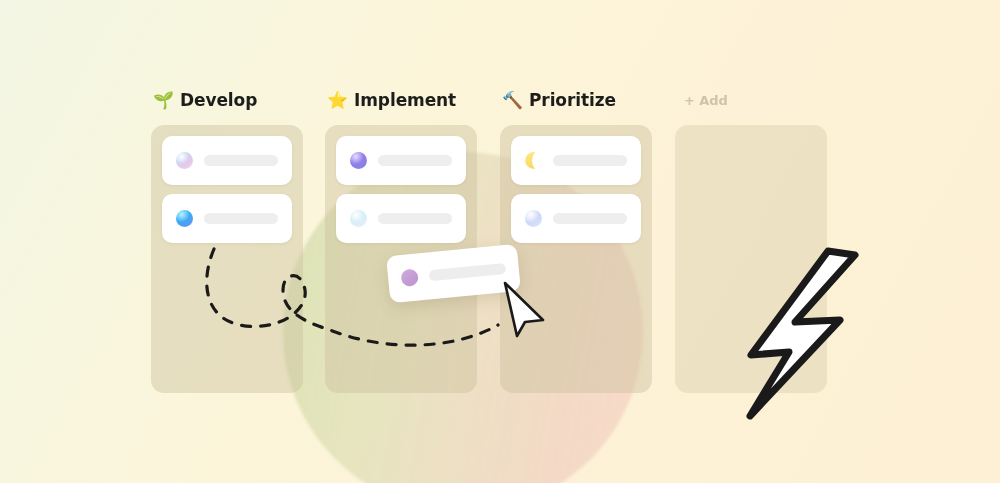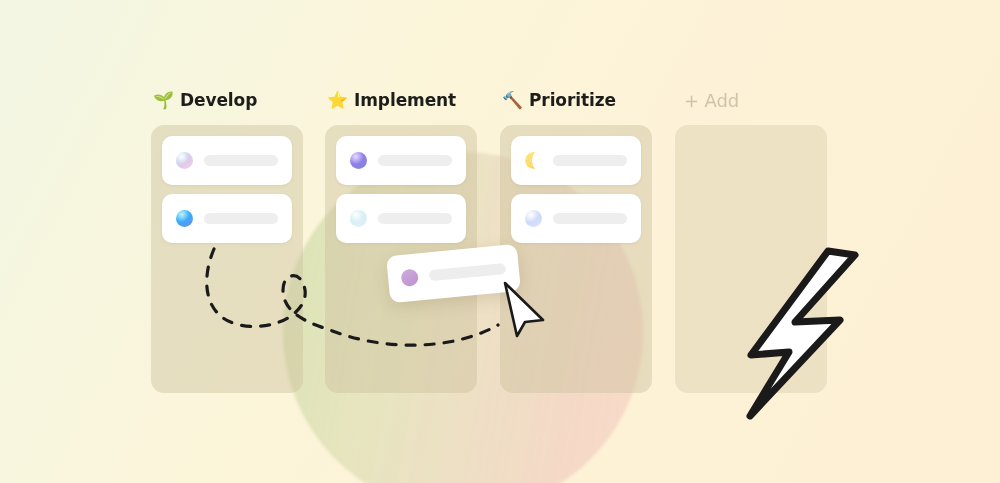--- a/index.html
+++ b/index.html
@@ -83,22 +83,22 @@
 
   .col-title {
     font-size: 17px;
     font-weight: bold;
     color: #1d1d1b;
     letter-spacing: -0.1px;
     white-space: nowrap;
   }
 
   .add-label {
-    font-size: 18px;
-    font-weight: normal;
+    font-size: 13px;
+    font-weight: bold;
     color: #cfc4ab;
     letter-spacing: -0.1px;
     padding-left: 7px;
     white-space: nowrap;
   }
 
   .col-body {
     position: relative;
     margin-top: 9px;
     height: 268px;

